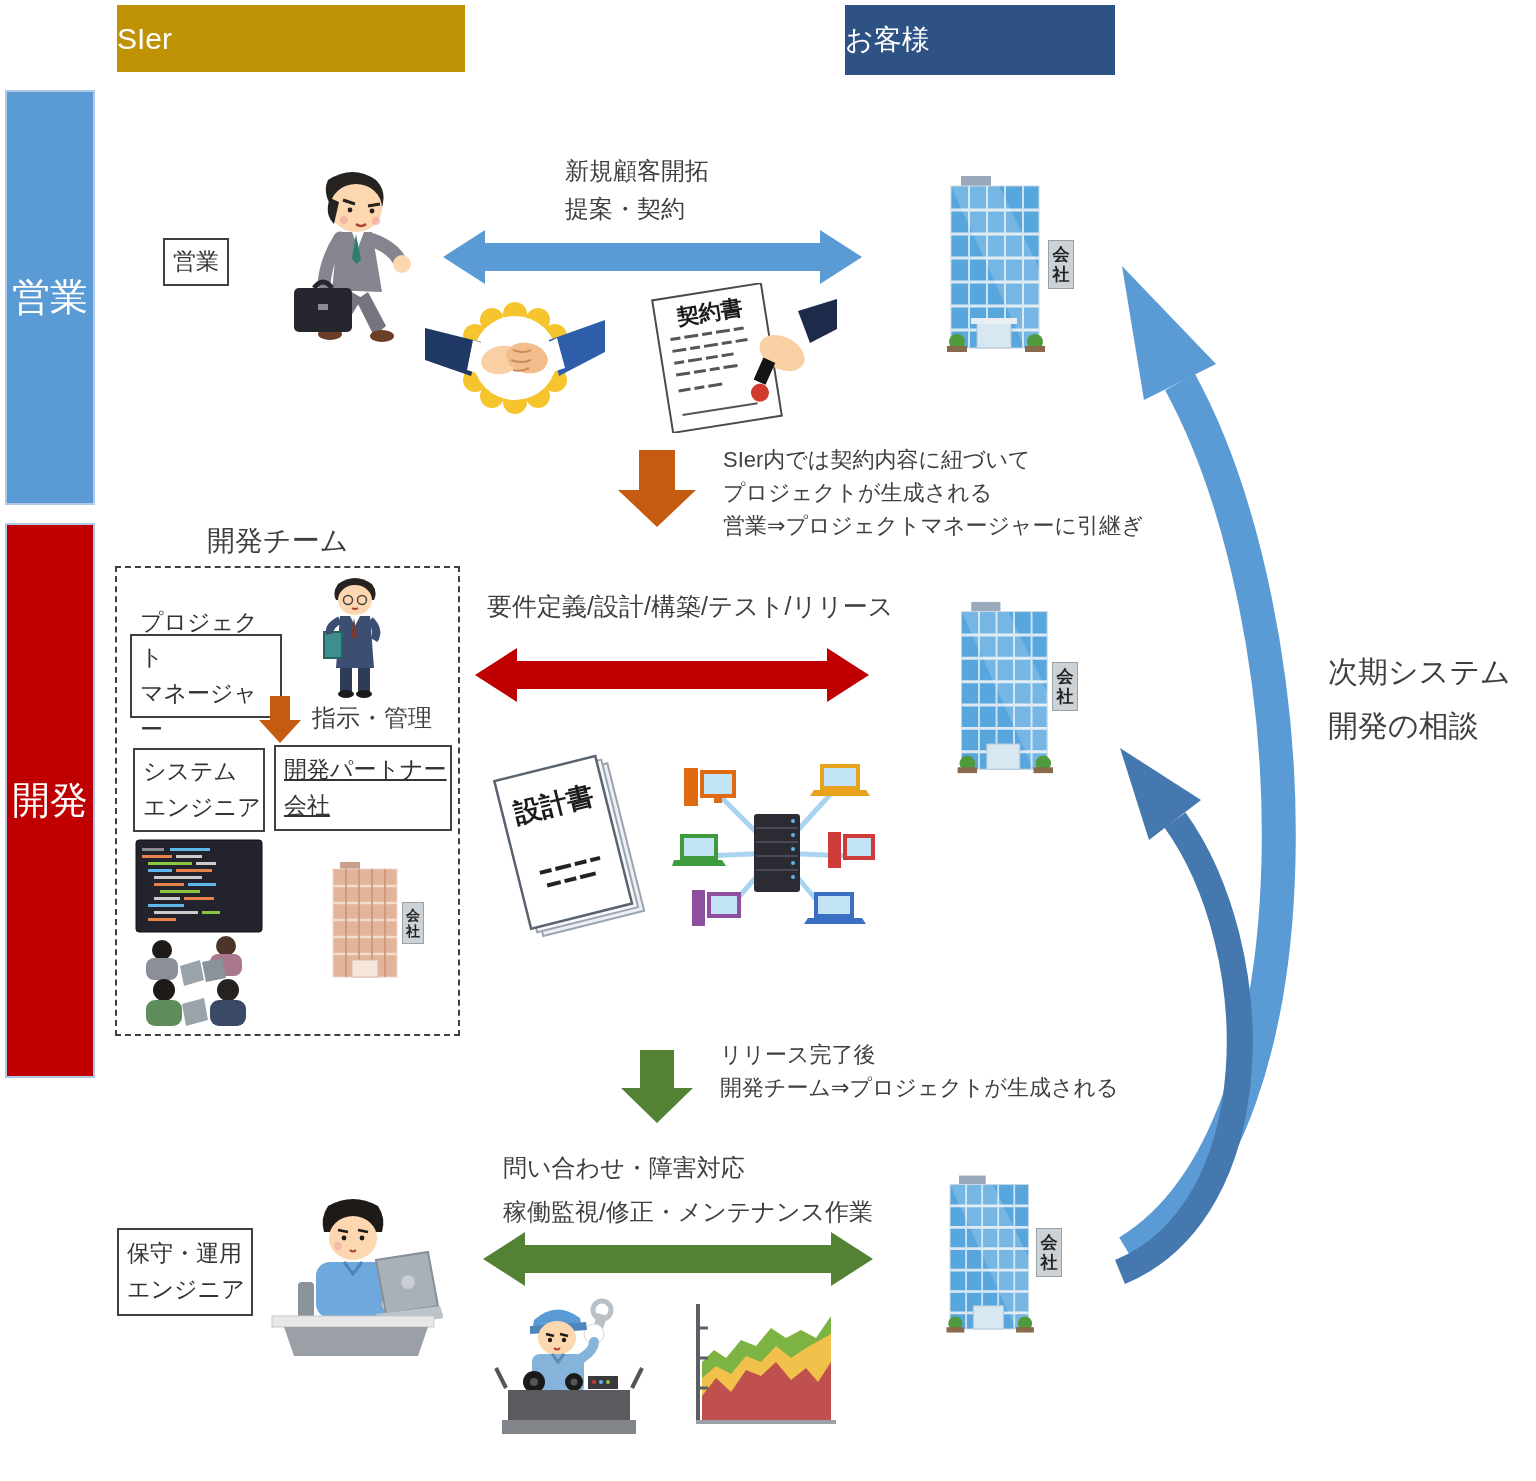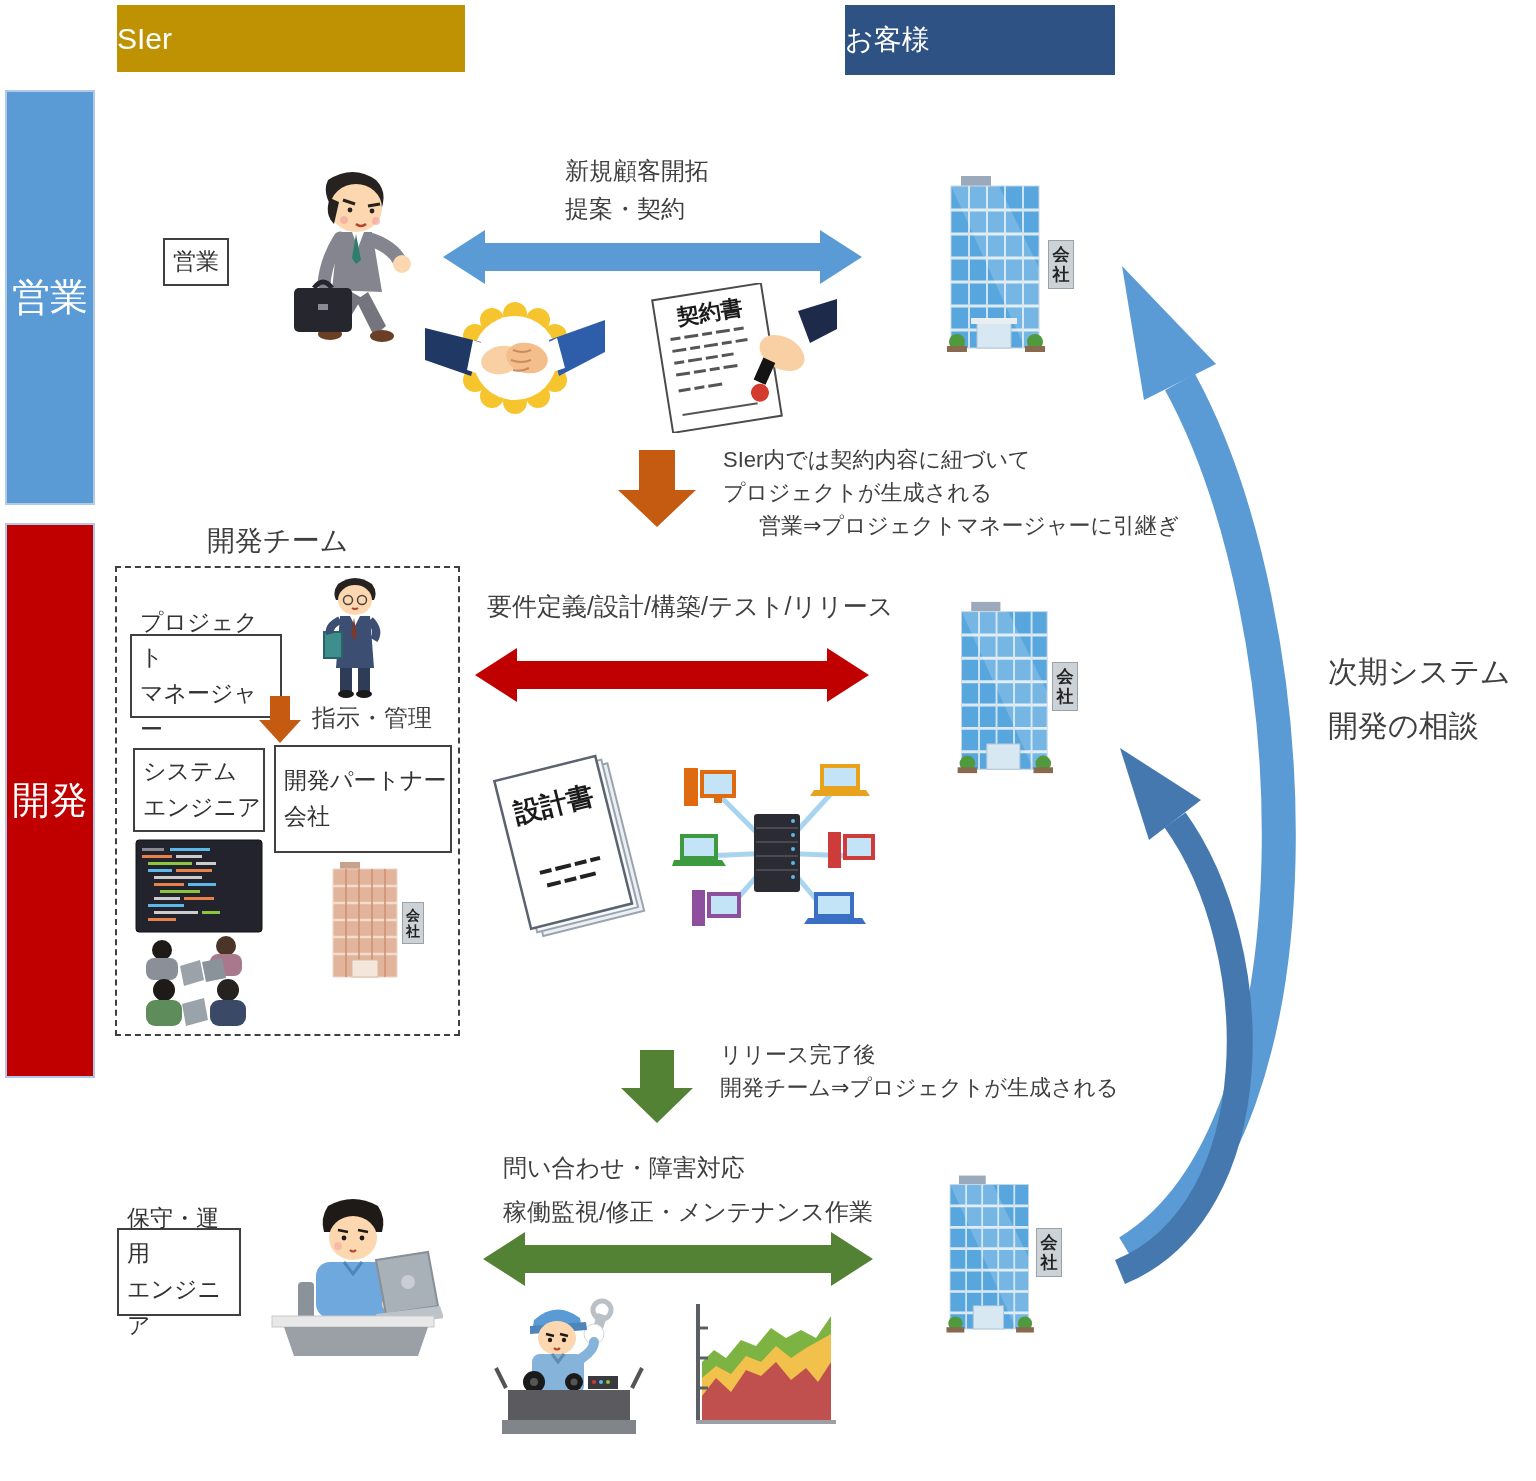--- a/index.html
+++ b/index.html
@@ -165,21 +165,21 @@
         <rect x="84" y="174" width="20" height="6" fill="#8A6A4E"></rect>
     </svg>
     <div class="b-sign" style="right:4px;top:68px;">会社</div>
   </div>
 
   <svg class="abs" style="left:617px;top:450px;" width="80" height="78" viewBox="0 0 80 78">
     <polygon points="22,0 58,0 58,40 79,40 40,77 1,40 22,40" fill="#C55A11"></polygon>
   </svg>
   <div class="abs txt" style="left:723px;top:445px;font-size:22px;">SIer内では契約内容に紐づいて</div>
   <div class="abs txt" style="left:723px;top:478px;font-size:22px;">プロジェクトが生成される</div>
-  <div class="abs txt" style="left:723px;top:511px;font-size:22px;margin-left:36px;">営業⇒プロジェクトマネージャーに引継ぎ</div>
+  <div class="abs txt" style="left:723px;top:511px;font-size:22px;">営業⇒プロジェクトマネージャーに引継ぎ</div>
 
   <div class="abs txt" style="left:207px;top:522px;font-size:28px;">開発チーム</div>
   <div class="abs dashed" style="left:115px;top:566px;width:345px;height:470px;"></div>
 
   <div class="abs labelbox" style="left:130px;top:588px;width:152px;height:84px;align-items:flex-start;padding-left:8px;margin-top:46px;">
     <span>プロジェクト</span>
     <span>マネージャー</span>
   </div>
 
   <svg class="abs" style="left:316px;top:576px;" width="78" height="122" viewBox="0 0 78 122">
@@ -202,21 +202,21 @@
 
   <svg class="abs" style="left:258px;top:696px;" width="44" height="48" viewBox="0 0 44 48">
     <polygon points="12,0 32,0 32,24 43,24 22,47 1,24 12,24" fill="#C55A11"></polygon>
   </svg>
   <div class="abs txt" style="left:312px;top:702px;font-size:24px;">指示・管理</div>
 
   <div class="abs labelbox" style="left:133px;top:748px;width:132px;height:84px;align-items:flex-start;padding-left:8px;">
     <span>システム</span>
     <span>エンジニア</span>
   </div>
-  <div class="abs labelbox" style="left:274px;top:745px;width:178px;height:108px;align-items:flex-start;padding-left:8px;">
+  <div class="abs labelbox" style="left:274px;top:745px;width:178px;height:86px;align-items:flex-start;padding-left:8px;text-decoration:underline;">
     <span>開発パートナー</span>
     <span>会社</span>
   </div>
 
   <svg class="abs" style="left:128px;top:838px;" width="140" height="196" viewBox="0 0 140 196">
     <rect x="8" y="2" width="126" height="92" rx="3" fill="#23232D" stroke="#111"></rect>
     <g>
       <rect x="14" y="10" width="22" height="3" fill="#8A8A94"></rect>
         <rect x="42" y="10" width="40" height="3" fill="#5BB8E8"></rect>
       <rect x="14" y="17" width="30" height="3" fill="#E6824A"></rect>
@@ -365,21 +365,21 @@
       <rect x="146" y="140" width="32" height="18" fill="#C2E4F6"></rect>
     <polygon points="136,162 190,162 194,168 132,168" fill="#3A6FC4"></polygon>
   </svg>
 
   <svg class="abs" style="left:620px;top:1050px;" width="74" height="74" viewBox="0 0 74 74">
     <polygon points="20,0 54,0 54,38 73,38 37,73 1,38 20,38" fill="#548235"></polygon>
   </svg>
   <div class="abs txt" style="left:720px;top:1040px;font-size:22px;">リリース完了後</div>
   <div class="abs txt" style="left:720px;top:1073px;font-size:22px;">開発チーム⇒プロジェクトが生成される</div>
 
-  <div class="abs labelbox" style="left:117px;top:1228px;width:124px;height:88px;align-items:flex-start;padding-left:8px;">
+  <div class="abs labelbox" style="left:117px;top:1228px;width:136px;height:88px;align-items:flex-start;padding-left:8px;">
     <span>保守・運用</span>
     <span>エンジニア</span>
   </div>
 
   <svg class="abs" style="left:258px;top:1188px;" width="185" height="170" viewBox="0 0 185 170">
     <rect x="40" y="94" width="16" height="40" rx="4" fill="#8A929A"></rect>
     <path d="M70 18 Q95 4 120 18 Q128 30 124 44 L66 44 Q62 30 70 18 Z" fill="#1E1A18"></path>
     <ellipse cx="95" cy="50" rx="24" ry="22" fill="#FCD7B0"></ellipse>
     <path d="M80 42 L90 44 M110 44 L100 42" stroke="#1E1A18" stroke-width="2.5"></path>
     <circle cx="86" cy="50" r="2.4" fill="#1E1A18"></circle>

